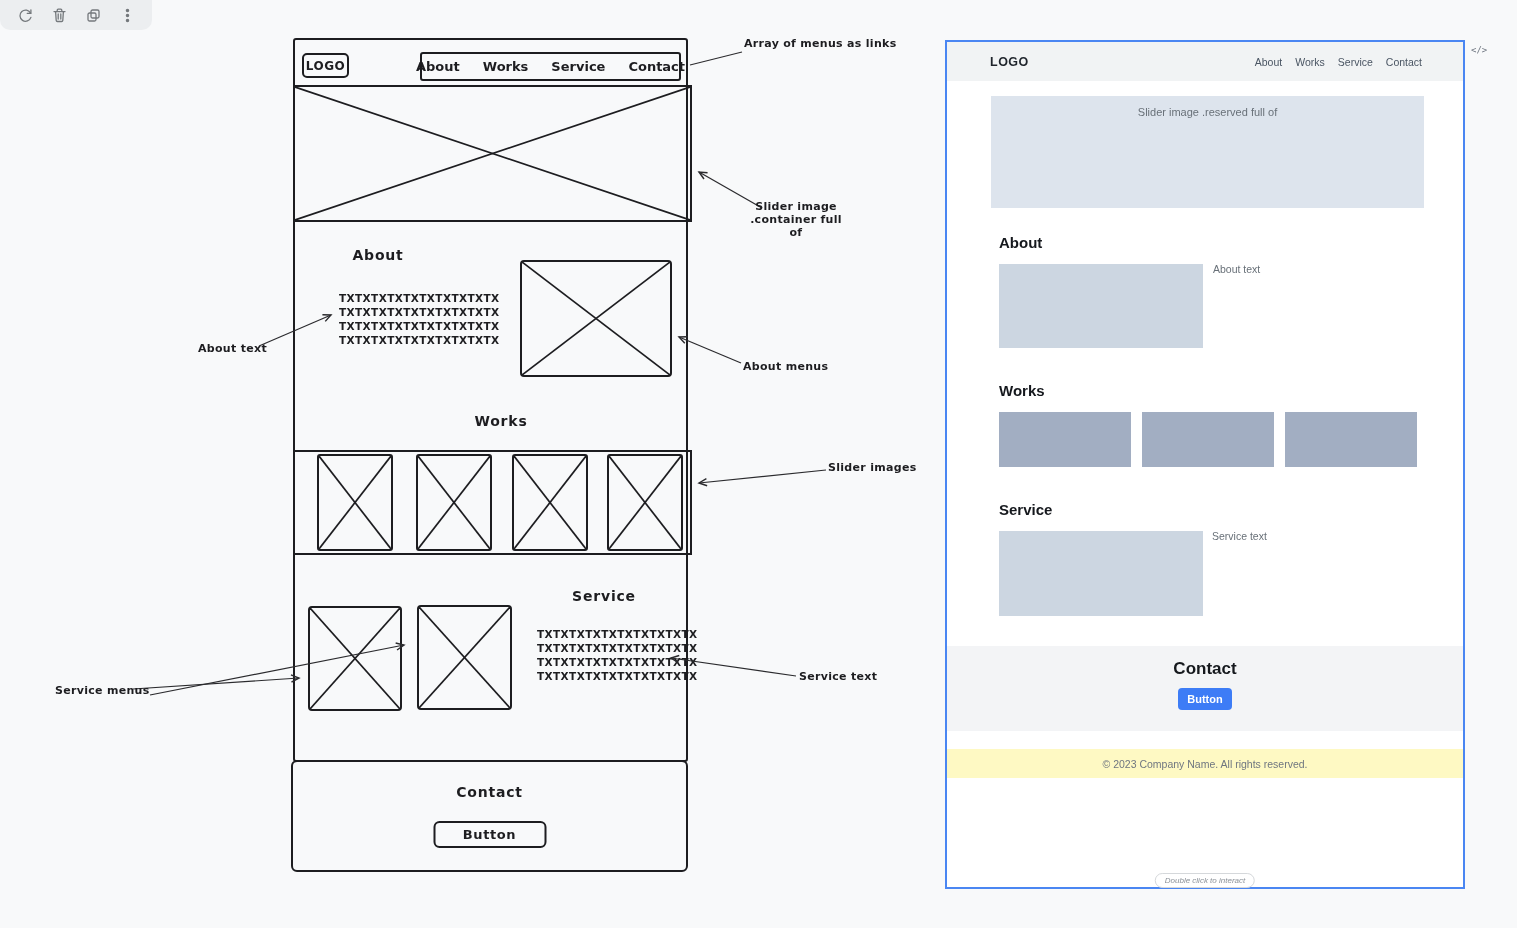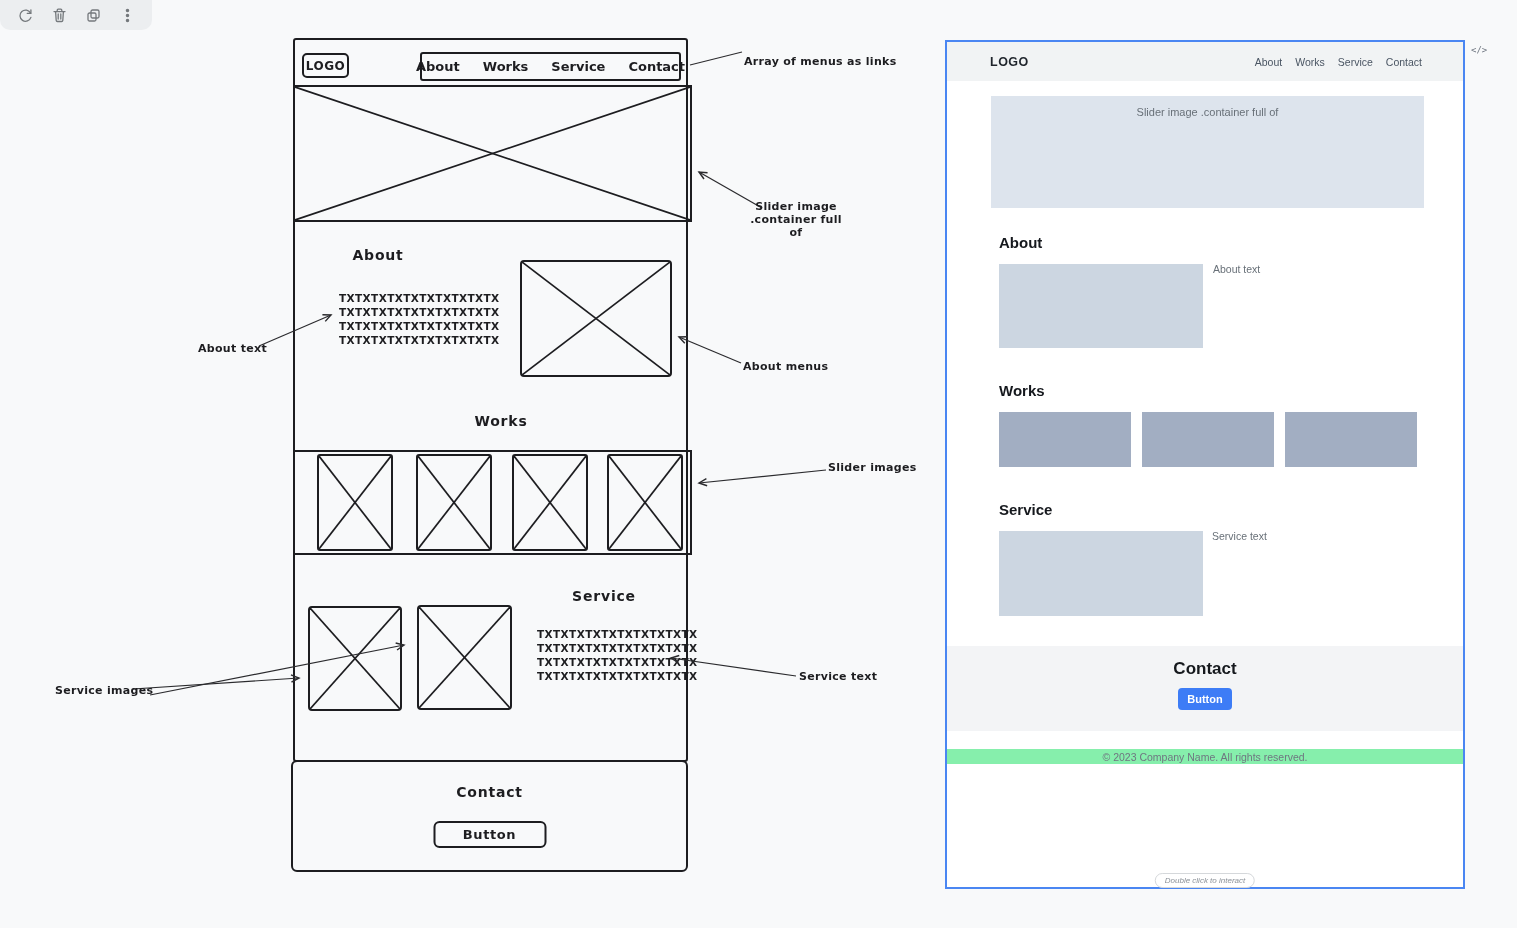--- a/index.html
+++ b/index.html
@@ -63,21 +63,21 @@
   .pv-slider { left:44px; top:54px; width:433px; height:112px; background:#dde4ed;
                text-align:center; padding-top:10px; font-size:11px; color:#687078; }
   .pv-h { font-size:15px; font-weight:bold; color:#15181d; }
   .pv-box-light { background:#ccd6e1; }
   .pv-box-dark { background:#a2aec2; }
   .pv-label { font-size:10.5px; color:#687078; }
   .pv-contact { left:0; right:0; top:604px; height:85px; background:#f3f4f6; text-align:center; }
   .pv-contact-h { font-size:17px; font-weight:bold; color:#15181d; padding-top:13px; }
   .pv-btn { margin:9px auto 0; width:54px; height:22px; background:#3d7cf6; border:none; border-radius:4px;
             color:#fff; font-size:11px; font-weight:bold; font-family:"Liberation Sans",sans-serif; display:block; cursor:pointer; }
-  .pv-footer { left:0; right:0; top:707px; height:15px; background:#86efac; display:flex;
+  .pv-footer { left:0; right:0; top:707px; height:29px; background:#fef9c3; display:flex;
                align-items:center; justify-content:center; font-size:10.5px; color:#6f7680; }
   .pv-hint { left:50%; transform:translateX(-50%); top:831px; height:15px; background:#fff;
              border:1px solid #d5d8db; border-radius:8px; padding:0 9px; display:flex; align-items:center;
              font-size:8px; color:#8a9097; white-space:nowrap;font-style:italic; }
   .code-icon { position:absolute; left:1471px; top:45px; font-size:9px; color:#6f7680; font-family:"DejaVu Sans Mono",monospace; }
 </style>
 </head>
 <body>
 
 <div class="canvas">
@@ -196,40 +196,40 @@
     <line x1="742" y1="52" x2="690" y2="65"></line>
     <line x1="762" y1="208" x2="699" y2="172" marker-end="url(#ah)"></line>
     <line x1="259" y1="346" x2="331" y2="315" marker-end="url(#ah)"></line>
     <line x1="741" y1="363" x2="679" y2="337" marker-end="url(#ah)"></line>
     <line x1="826" y1="470" x2="699" y2="483" marker-end="url(#ah)"></line>
     <line x1="133" y1="689" x2="299" y2="678" marker-end="url(#ah)"></line>
     <line x1="150" y1="695" x2="404" y2="645" marker-end="url(#ah)"></line>
     <line x1="796" y1="676" x2="671" y2="658" marker-end="url(#ah)"></line>
   </svg>
 
-  <div class="ann hand" style="left:744px; top:55px">Array of menus as links</div>
+  <div class="ann hand" style="left:744px; top:37px">Array of menus as links</div>
   <div class="ann hand center" style="left:750px; top:200px; width:92px"><span>Slider image</span><br><span>.container full of</span></div>
   <div class="ann hand" style="left:198px; top:342px">About text</div>
   <div class="ann hand" style="left:743px; top:360px">About menus</div>
   <div class="ann hand" style="left:828px; top:461px">Slider images</div>
-  <div class="ann hand" style="left:55px; top:684px">Service images</div>
+  <div class="ann hand" style="left:55px; top:684px">Service menus</div>
   <div class="ann hand" style="left:799px; top:670px">Service text</div>
 
   <div class="preview">
     <div class="abs pv-header">
       <span class="pv-logo">LOGO</span>
       <span class="pv-nav">
         <span>About</span>
         <span>Works</span>
         <span>Service</span>
         <span>Contact</span>
       </span>
     </div>
 
-    <div class="abs pv-slider">Slider image .container full of</div>
+    <div class="abs pv-slider">Slider image .reserved full of</div>
 
     <div class="abs pv-h" style="left:52px; top:192px">About</div>
     <div class="abs pv-box-light" style="left:52px; top:222px; width:204px; height:84px"></div>
     <div class="abs pv-label" style="left:266px; top:221px">About text</div>
 
     <div class="abs pv-h" style="left:52px; top:340px">Works</div>
     <div class="abs pv-box-dark" style="left:52px; top:370px; width:132px; height:55px"></div>
     <div class="abs pv-box-dark" style="left:195px; top:370px; width:132px; height:55px"></div>
     <div class="abs pv-box-dark" style="left:338px; top:370px; width:132px; height:55px"></div>
 

